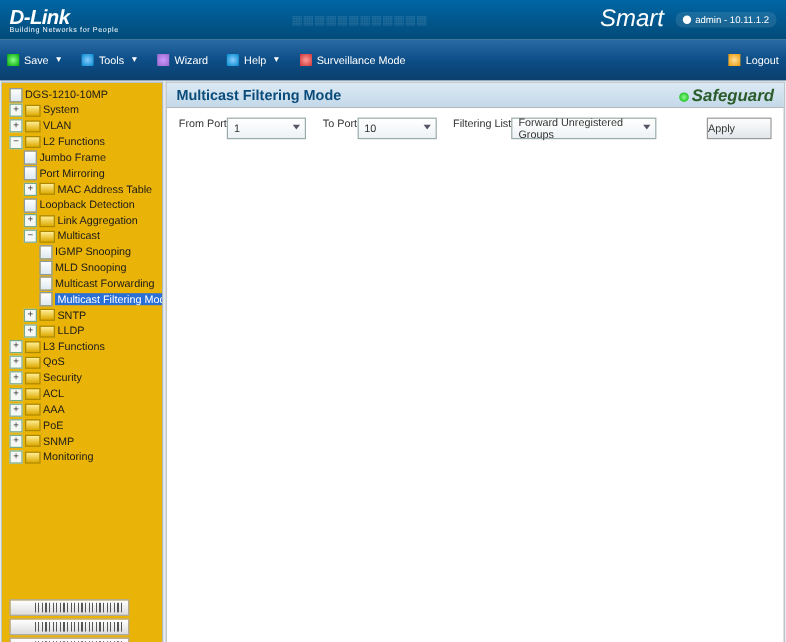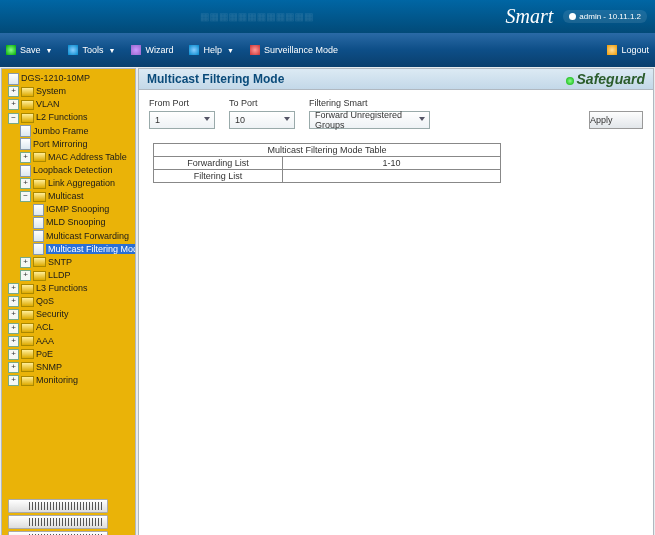--- a/index.html
+++ b/index.html
@@ -1,20 +1,20 @@
 <!DOCTYPE html>
 <html><head>
 <meta charset="utf-8">
 <style>
 html,body{margin:0;padding:0;width:655px;height:535px;font-family:Arial,sans-serif;font-size:10px;background:#e8ecee;overflow:hidden}
 .header{height:33px;background:linear-gradient(#0066a4,#024a78);position:relative;display:flex;align-items:center;padding:0 8px;color:#fff}
 .logo{font-style:italic;font-weight:bold;font-size:17px;letter-spacing:-.5px}
 .logo-sub{font-size:6px;letter-spacing:.5px;display:block;margin-top:-2px}
 .image-strip{flex:1;text-align:center;opacity:.12}
-.smart{font-style:italic;font-family:Liberation Serif, serif;font-size:20px;margin-right:10px}
+.smart{font-style:italic;font-family:Liberation Sans, sans-serif;font-size:20px;margin-right:10px}
 .admin-box{font-size:8px;color:#fff;background:rgba(255,255,255,.1);padding:2px 6px;border-radius:6px}
 .person{width:7px;height:7px;border-radius:50%;background:#fff;display:inline-block;vertical-align:middle;margin-right:3px}
 .toolbar{height:34px;background:linear-gradient(#2a6aa6 0%,#0d4e87 50%,#0a3f6d 100%);display:flex;align-items:center;color:#fff;font-size:9px;padding:0 6px}
 .tb-item{display:flex;align-items:center;margin-right:16px;cursor:pointer}
 .tb-icon{width:10px;height:10px;margin-right:4px;display:inline-block}
 .tb-icon.green{background:radial-gradient(circle,#8f8,#0a0)}
 .tb-icon.blue{background:radial-gradient(circle,#8cf,#08c)}
 .tb-icon.violet{background:radial-gradient(circle,#c9f,#96c)}
 .tb-icon.red{background:radial-gradient(circle,#f99,#c33)}
 .tb-icon.orange{background:radial-gradient(circle,#fd9,#e90)}
@@ -34,36 +34,40 @@
 .device-img{position:absolute;bottom:6px;left:6px;width:100px;height:45px}
 .device-img .box{height:12px;background:linear-gradient(#fff,#ddd);border:1px solid #aaa;margin-bottom:2px;border-radius:1px;position:relative}
 .device-img .box::after{content:"";position:absolute;left:20px;right:4px;top:2px;bottom:2px;background:repeating-linear-gradient(90deg,#555 0,#555 1px,transparent 1px,transparent 3px)}
 .content{flex:1;background:#fff;border:1px solid #b0b8c0;margin:1px;position:relative}
 .c-header{height:20px;background:linear-gradient(#dceaf4,#c3d8e8);border-bottom:1px solid #b0b8c0;display:flex;align-items:center;padding:0 8px}
 .c-title{color:#0a4b7a;font-size:12px;font-weight:bold;flex:1}
 .safeguard{color:#2b5c2b;font-size:14px;font-style:italic;font-weight:bold}
 .sg-dot{width:8px;height:8px;border-radius:50%;background:radial-gradient(circle,#8f8,#0a0);display:inline-block;margin-right:3px;vertical-align:middle}
 .c-body{padding:8px 10px;color:#333}
 .filters{display:flex;gap:14px;align-items:flex-end;margin-bottom:14px}
-.filter-col{display:flex;flex-direction:column}
+.filter-col{display:flex;flex-direction:row}
 .filter-col label{font-size:9px;margin-bottom:3px;color:#333}
 .sel{height:16px;font-size:9px;border:1px solid #9aa;background:linear-gradient(#fff,#eef2f5);padding:0 14px 0 5px;position:relative;display:flex;align-items:center}
 .sel::after{content:"";position:absolute;right:4px;top:5px;border-left:3px solid transparent;border-right:3px solid transparent;border-top:4px solid #556}
 .sel.w1{width:45px}
 .sel.w2{width:100px}
 .apply-btn{width:52px;height:16px;background:linear-gradient(#fdfdfd,#e2e6ea);border:1px solid #999;font-size:9px;cursor:pointer;display:flex;align-items:center;justify-content:flex-start}
 .table{border:1px solid #888;margin-left:4px;width:348px;border-collapse:collapse}
 .table td{border:1px solid #888;padding:1px 4px;font-size:9px}
 .table .hdr td{background:#fff;text-align:center;font-weight:normal}
 .table .lab{width:120px;text-align:center}
 </style>
 </head>
 <body>
 
 <div class="header">
+  <div>
+    <span class="logo">D-Link</span>
+    <span class="logo-sub">Building Networks for People</span>
+  </div>
   <div class="image-strip">▦▦▦▦▦▦▦▦▦▦▦▦</div>
   <span class="smart">Smart</span>
   <span class="admin-box"><span class="person"></span><span>admin - 10.11.1.2</span></span>
 </div>
 
 <div class="toolbar">
   <div class="tb-item">
       <span class="tb-icon green"></span>
       <span>Save</span>
       <span class="tb-arr">▼</span>
@@ -145,41 +149,26 @@
               <span>1</span>
             </div>
         </div>
         <div class="filter-col">
           <label>To Port</label>
           <div class="sel w1">
               <span>10</span>
             </div>
         </div>
         <div class="filter-col">
-          <label>Filtering Smart</label>
+          <label>Filtering List</label>
           <div class="sel w2">
               <span>Forward Unregistered Groups</span>
             </div>
         </div>
         <div style="flex:1"></div>
         <div class="apply-btn">
             <span>Apply</span>
           </div>
       </div>
 
-      <table class="table">
-        <tbody>
-            <tr class="hdr">
-              <td colspan="2">Multicast Filtering Mode Table</td>
-            </tr>
-        <tr>
-          <td class="lab">Forwarding List</td>
-          <td style="text-align:center">1-10</td>
-        </tr>
-        <tr>
-          <td class="lab">Filtering List</td>
-          <td></td>
-        </tr>
-      </tbody>
-        </table>
     </div>
   </div>
 </div>
 
 </body></html>

